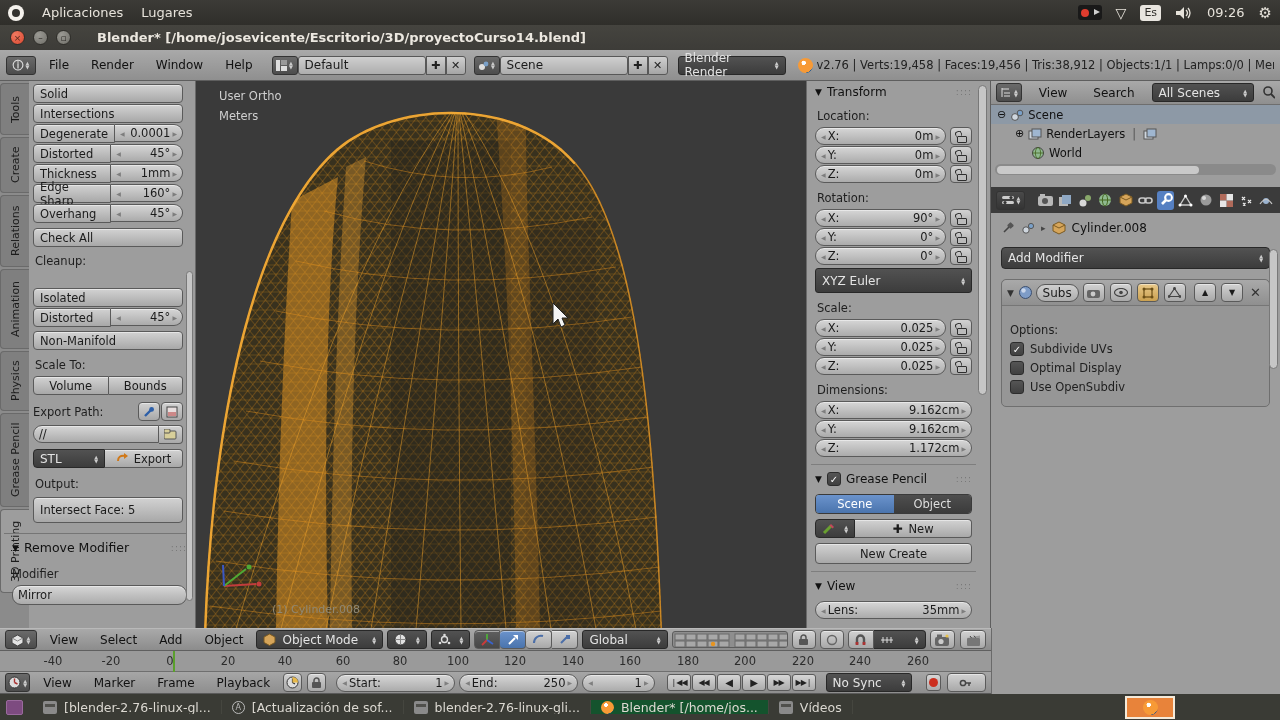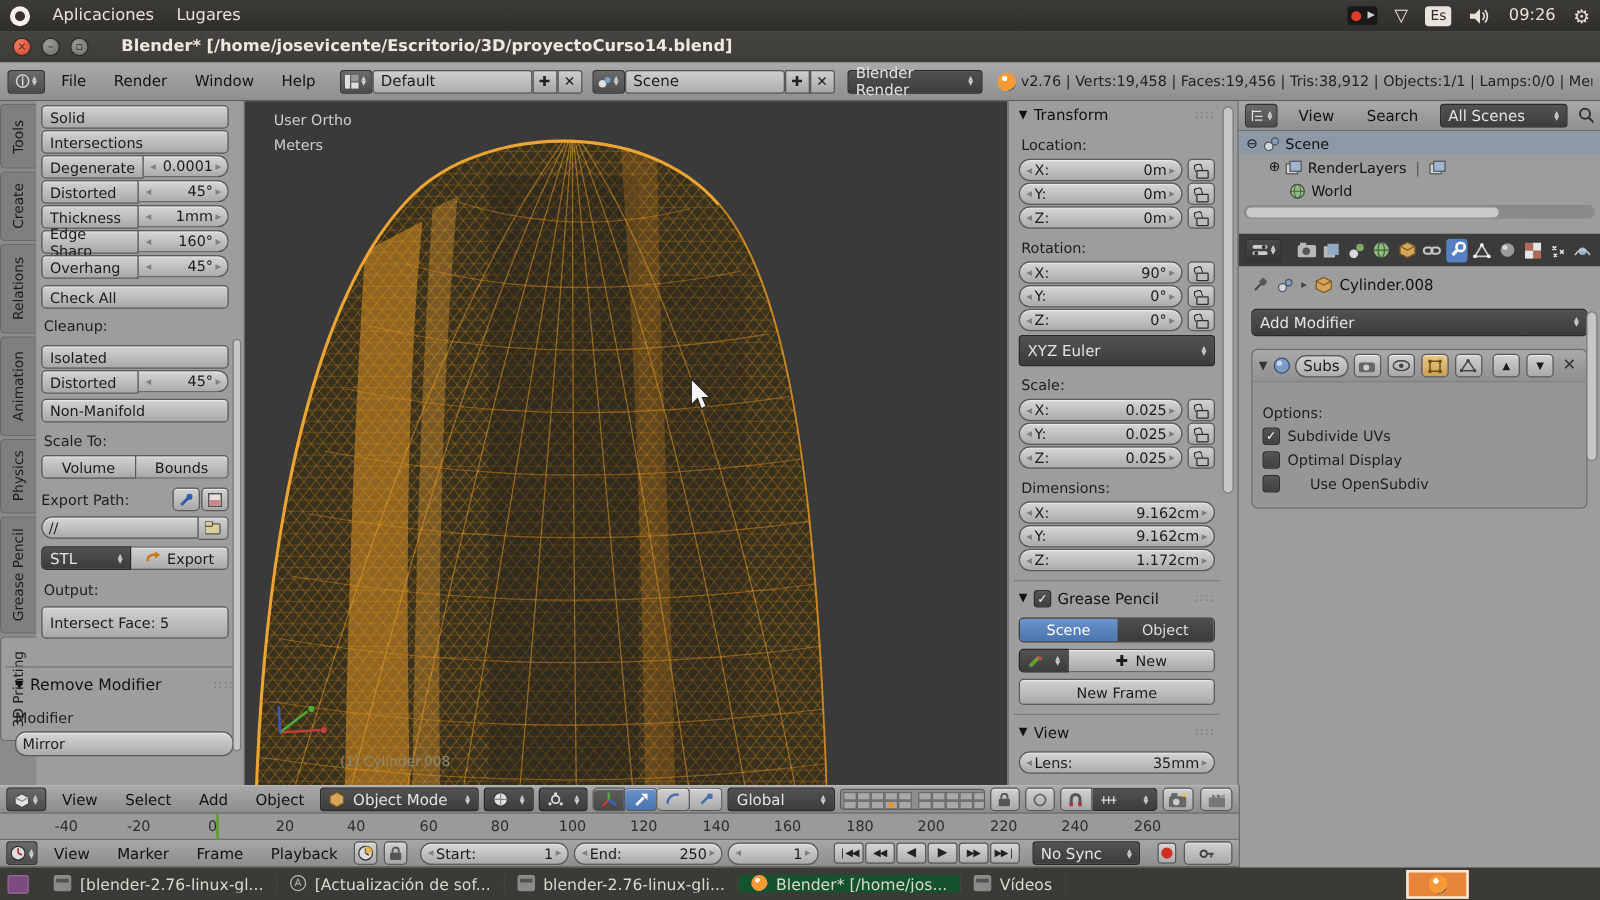--- a/index.html
+++ b/index.html
@@ -105,21 +105,21 @@
   #ruler{left:0;top:651px;width:991px;height:21px;background:#9a9a9a;border-bottom:1px solid #6f6f6f}
   #ruler span{position:absolute;top:3px;font-size:11.5px;color:#2c2c2c;transform:translateX(-50%)}
   #cfline{position:absolute;left:173px;top:0;width:2px;height:21px;background:#5aa02c}
   #tlhdr{left:0;top:672px;width:991px;height:22px;background:linear-gradient(#a6a6a6,#8e8e8e);border-bottom:1px solid #5a5a5a;display:flex;align-items:center;gap:4px;padding:0 5px}
   .pbtn{width:24px;height:17px;background:linear-gradient(#d6d6d6,#ababab);border:1px solid #5a5a5a;border-radius:3px;display:flex;align-items:center;justify-content:center;font-size:8px;color:#222;letter-spacing:-1px}
   .recbtn{width:18px;height:17px;border-radius:3px;background:linear-gradient(#d6d6d6,#ababab);border:1px solid #5a5a5a;display:flex;align-items:center;justify-content:center}
   .recbtn i{width:9px;height:9px;border-radius:50%;background:#cc2f1f;display:block}
 
   
   #taskbar{left:0;top:694px;width:1280px;height:26px;background:#3a3b35;display:flex;align-items:center;color:#dcd9d2;font-size:12.5px}
-  .titem{display:flex;align-items:flex-start;gap:7px;height:14px;padding:0 10px;border-right:1px solid #45463f;max-width:212px;white-space:nowrap;overflow:hidden}
+  .titem{display:flex;align-items:center;gap:7px;height:14px;padding:0 10px;border-right:1px solid #45463f;max-width:212px;white-space:nowrap;overflow:hidden}
   .titem.act{background:#14532d}
   .wsicon{width:17px;height:15px;background:#7d4b80;border:1px solid #9a6a9d;border-radius:2px;margin:0 10px 0 6px}
   .fmicon{width:14px;height:13px;background:#8a8a8a;border-radius:2px;position:relative}
   .fmicon::after{content:'';position:absolute;left:2px;top:3px;right:2px;height:3px;background:#50504c}
   .circa{width:13px;height:13px;border:1.5px solid #bbb;border-radius:50%;display:flex;align-items:center;justify-content:center;font-size:8px;color:#bbb}
   .orangebox{position:absolute;left:1125px;top:696px;width:50px;height:23px;background:#e8833a;border:2px solid #f5ead9;display:flex;align-items:center;justify-content:center}
 </style>
 </head>
 <body>
 
@@ -240,21 +240,21 @@
       </div>
     <div class="row">
         <span class="btnl" style="justify-content:flex-start">Overhang</span>
         <span class="pill">
           <span class="ar">◀</span>
           <span class="v">45°</span>
           <span class="ar">▶</span>
         </span>
       </div>
     <div class="btnl" style="margin-top:5px;justify-content:flex-start">Check All</div>
-    <div class="lab" style="margin:7px 0 8px 2px">Cleanup:</div>
+    <div class="lab" style="margin:7px 0 20px 2px">Cleanup:</div>
     <div class="btnl" style="margin-bottom:1px;justify-content:flex-start">Isolated</div>
     <div class="row">
         <span class="btnl" style="justify-content:flex-start">Distorted</span>
         <span class="pill">
           <span class="ar">◀</span>
           <span class="v">45°</span>
           <span class="ar">▶</span>
         </span>
       </div>
     <div class="btnl" style="margin-top:4px;justify-content:flex-start">Non-Manifold</div>
@@ -531,21 +531,21 @@
           <line x1="2" y1="11" x2="9" y2="4" stroke="#69a030" stroke-width="3"></line>
           <polygon points="9,2 12,5 10.5,6.5 7.5,3.5" fill="#c2485a"></polygon>
         </svg>
         <span class="stp" style="margin-left:auto">▲<br>▼</span>
       </span>
     <span class="btnl" style="flex:1;border-left:none;border-radius:0 4px 4px 0;gap:6px">
         <b style="font-size:12px">✚</b>
         <span>New</span>
       </span>
   </div>
-  <div class="btnl" style="margin-top:5px;height:21px">New Frame</div>
+  <div class="btnl" style="margin-top:5px;height:21px">New Create</div>
   <div class="sep"></div>
   <div class="phdr">
       <span style="font-size:9px">▼</span>
       <span>View</span>
       <span class="grip">::::</span>
     </div>
   <div class="r" style="margin-top:8px">
       <span class="pill">
         <span class="ar">◀</span>
         <span class="k">Lens:</span>
@@ -771,21 +771,21 @@
           <div style="flex:1">
             <div class="lab" style="margin-bottom:5px">Options:</div>
             <div class="flex" style="gap:6px;margin-bottom:5px">
                 <span class="cb">✓</span>
                 <span class="lab">Subdivide UVs</span>
               </div>
             <div class="flex" style="gap:6px;margin-bottom:5px">
                 <span class="cb"></span>
                 <span class="lab">Optimal Display</span>
               </div>
-            <div class="flex" style="gap:24px">
+            <div class="flex" style="gap:6px">
                 <span class="cb"></span>
                 <span class="lab">Use OpenSubdiv</span>
               </div>
           </div>
         </div>
       </div>
     </div>
     <div class="prscroll"></div>
   </div>
 </div>

